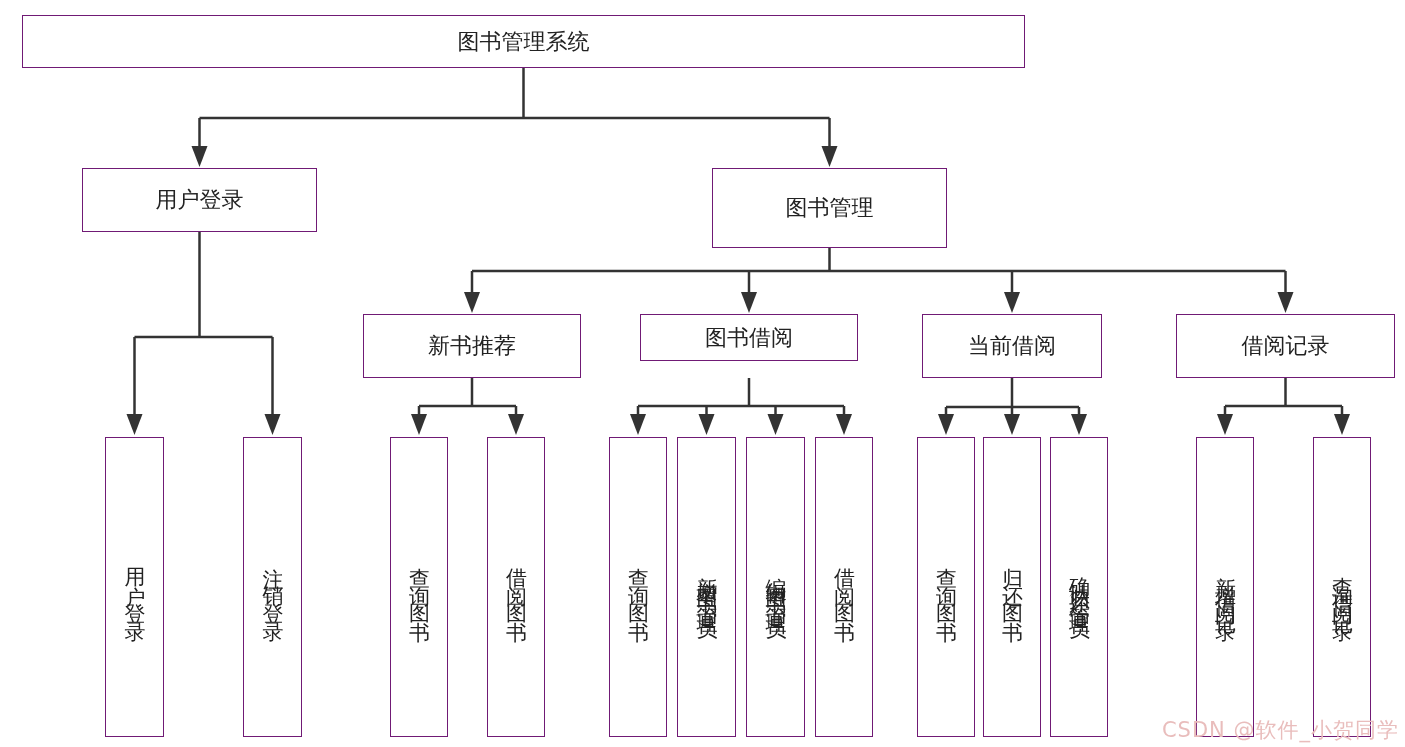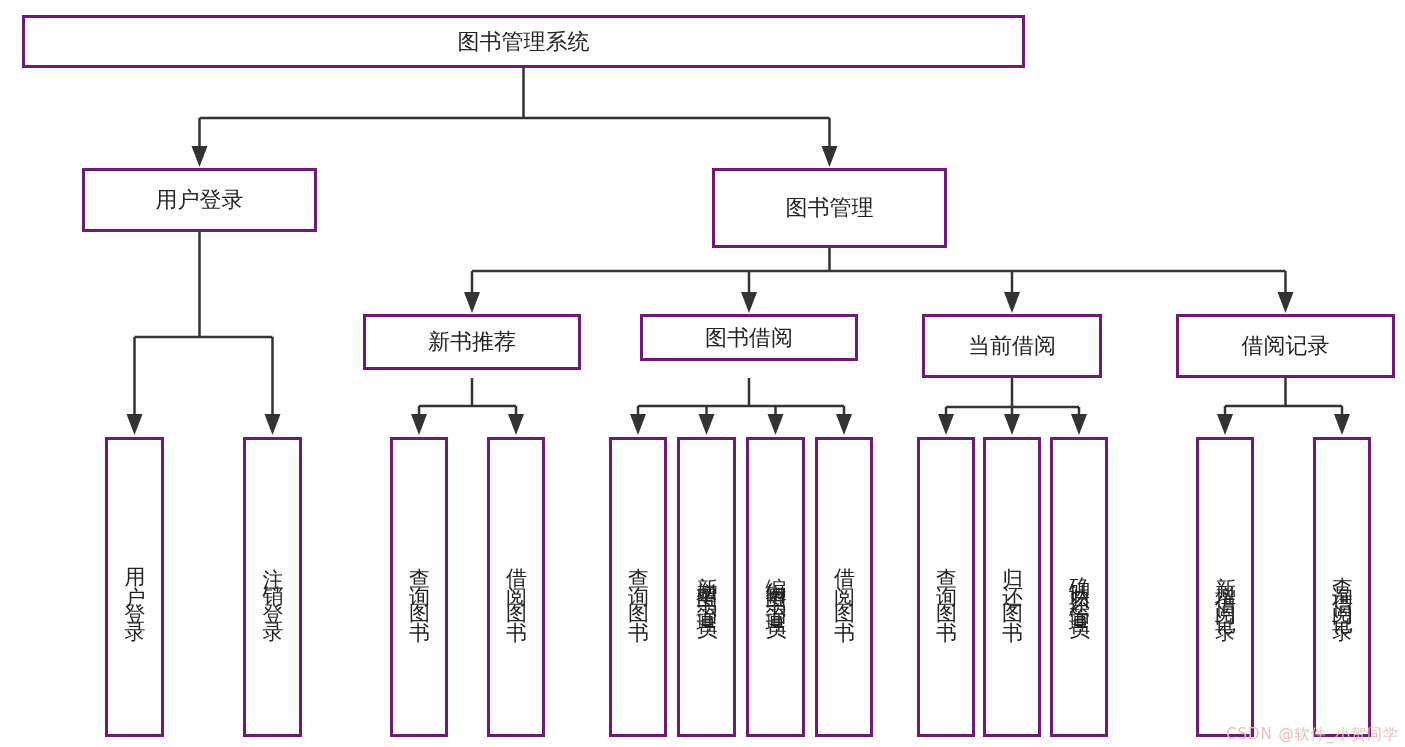--- a/index.html
+++ b/index.html
@@ -19,21 +19,21 @@
     position: absolute;
     left: 0;
     top: 0;
     width: 1405px;
     height: 747px;
   }
   .box {
     position: absolute;
     box-sizing: border-box;
     background: #ffffff;
-    border: 3px solid #701a75;
+    border: 1px solid #701a75;
     color: #222222;
     display: flex;
     align-items: center;
     justify-content: center;
     font-size: 22px;
     line-height: 1;
     white-space: nowrap;
   }
   .leaf {
     writing-mode: vertical-rl;
@@ -41,21 +41,21 @@
     white-space: normal;
     font-size: 21px;
   }
   .ls4 { letter-spacing: 18px; }
   .ls6 { letter-spacing: 9px; }
   .ls9 { letter-spacing: 6px; }
   #watermark {
     position: absolute;
     right: 6px;
     bottom: 3px;
-    font-size: 15px;
+    font-size: 21px;
     letter-spacing: 1px;
     color: #E9BDBC;
     font-family: "DejaVu Sans", "Liberation Sans", sans-serif;
     z-index: 5;
   }
 </style>
 </head>
 <body>
 
 <div id="canvas">
@@ -113,21 +113,21 @@
       <polygon points="1079,435 1071,414 1087,414" fill="#333333"></polygon>
       <polygon points="1225,435 1217,414 1233,414" fill="#333333"></polygon>
       <polygon points="1342,435 1334,414 1350,414" fill="#333333"></polygon>
     </svg>
 
   <div class="box" style="left:22px; top:15px; width:1003px; height:53px;">图书管理系统</div>
 
   <div class="box" style="left:82px; top:168px; width:235px; height:64px;">用户登录</div>
   <div class="box" style="left:712px; top:168px; width:235px; height:80px;">图书管理</div>
 
-  <div class="box" style="left:363px; top:314px; width:218px; height:56px;">新书推荐</div>
+  <div class="box" style="left:363px; top:314px; width:218px; height:64px;">新书推荐</div>
   <div class="box" style="left:640px; top:314px; width:218px; height:47px;">图书借阅</div>
   <div class="box" style="left:902px; top:314px; width:180px; height:64px;margin-left:20px;">当前借阅</div>
   <div class="box" style="left:1176px; top:314px; width:219px; height:64px;">借阅记录</div>
 
   <div class="box leaf ls4" style="left:105px; top:437px; width:59px; height:300px;">用户登录</div>
   <div class="box leaf ls4" style="left:243px; top:437px; width:59px; height:300px;">注销登录</div>
 
   <div class="box leaf ls4" style="left:390px; top:437px; width:58px; height:300px;">查询图书</div>
   <div class="box leaf ls4" style="left:487px; top:437px; width:58px; height:300px;">借阅图书</div>
 

